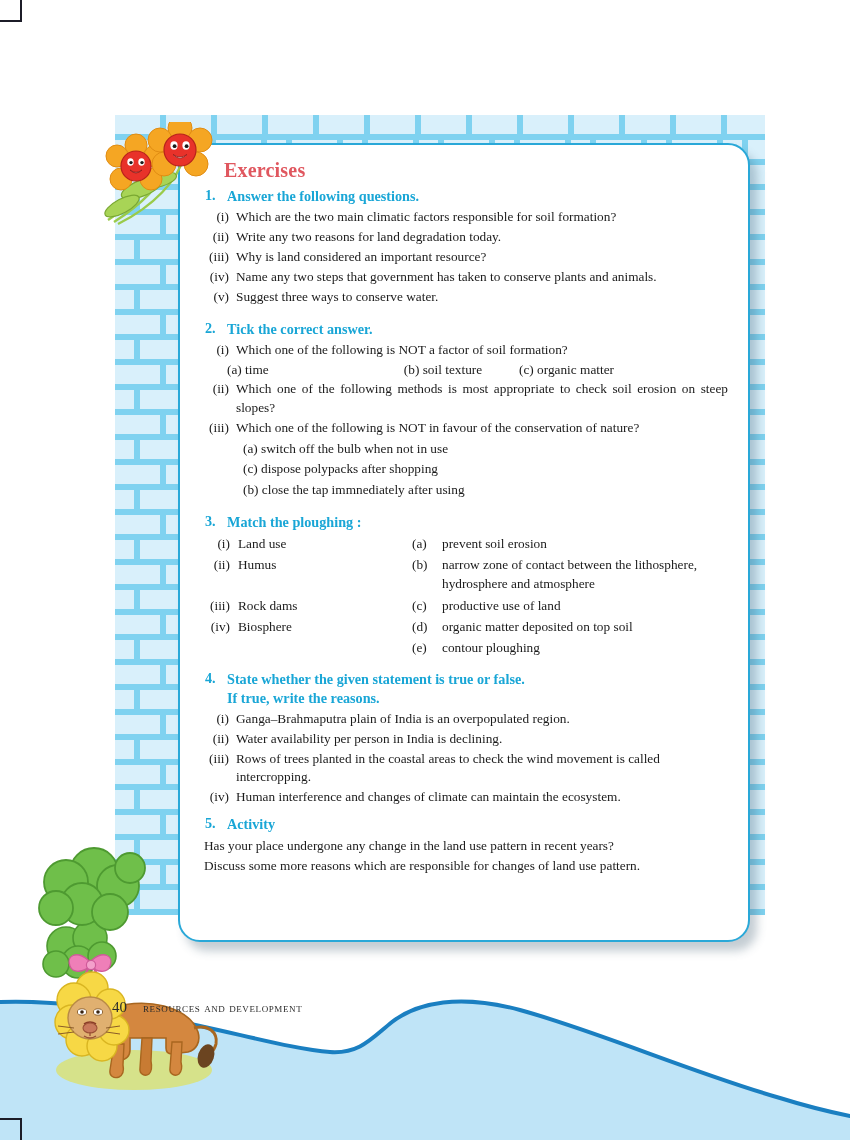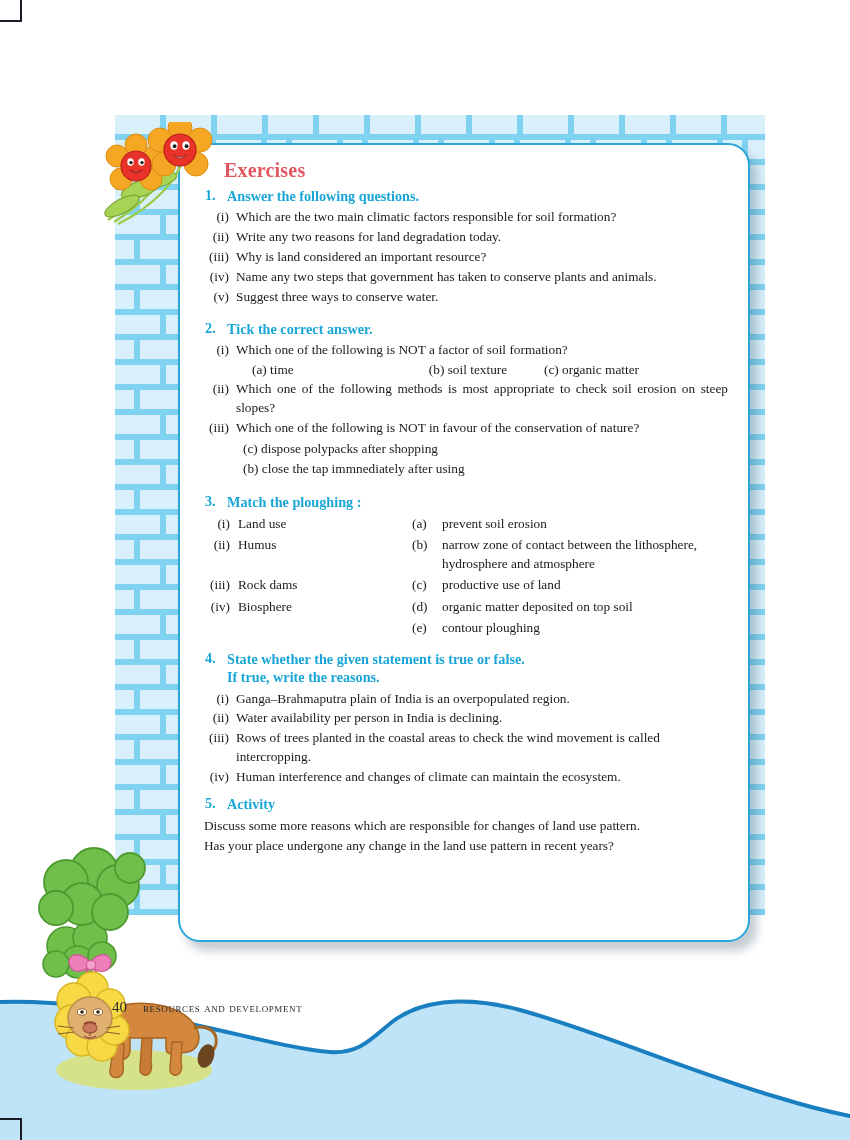--- a/index.html
+++ b/index.html
@@ -189,21 +189,21 @@
   }
   .q-item .q-text { flex: 1; font-family: Liberation Serif, serif; }
   .q-item.justify .q-text { text-align: justify; }
 
   
   .opt-row {
     display: flex;
     font-size: 13.3px;
     line-height: 1.42;
     color: #1a1a1a;
-    margin: 1px 0 1px 50px;
+    margin: 1px 0 1px 25px;
     font-family: "Liberation Serif", serif;
   }
   .opt-row .opt { }
   .opt-row .opt.o1 { flex: 0 0 140px; }
   .opt-row .opt.o2 { flex: 0 0 152px; text-align: center; }
   .opt-row .opt.o3 { flex: 1; }
 
   .opt-stack {
     margin-left: 41px;
     font-size: 13.3px;
@@ -364,20 +364,21 @@
     <div class="q-item justify">
       <span class="q-mark">(ii)</span>
       <span class="q-text">Which one of the following methods is most appropriate to check soil erosion on steep slopes?</span>
     </div>
 
     <div class="q-item justify">
       <span class="q-mark">(iii)</span>
       <span class="q-text">Which one of the following is NOT in favour of the conservation of nature?</span>
     </div>
     <div class="opt-stack">
+      <div>(a)  switch off the bulb when not in use</div>
       <div>(c)  dispose polypacks after shopping</div>
       <div>(b)  close the tap immnediately after using</div>
     </div>
   </div>
 
   <div class="sp-8"></div>
 
   <div class="section">
     <div class="sec-head">
       <span class="sec-num">3.</span>
@@ -477,22 +478,22 @@
   <div class="sp-4"></div>
 
   <div class="section">
     <div class="sec-head">
       <span class="sec-num">5.</span>
       <span class="sec-lines">
         <div>Activity</div>
       </span>
     </div>
     <div class="activity-para">
+      <div>Has your place undergone any change in the land use pattern in recent years?</div>
       <div>Discuss some more reasons which are responsible for changes of land use pattern.</div>
-      <div>Has your place undergone any change in the land use pattern in recent years?</div>
     </div>
   </div>
 
 </div>
 
 <svg class="flowers" viewBox="0 0 130 110">
 
   <g stroke="#9acb4a" stroke-width="2.4" fill="none">
     <path d="M62,40 C58,60 40,80 12,98"></path>
     <path d="M88,34 C82,58 58,84 22,102"></path>

